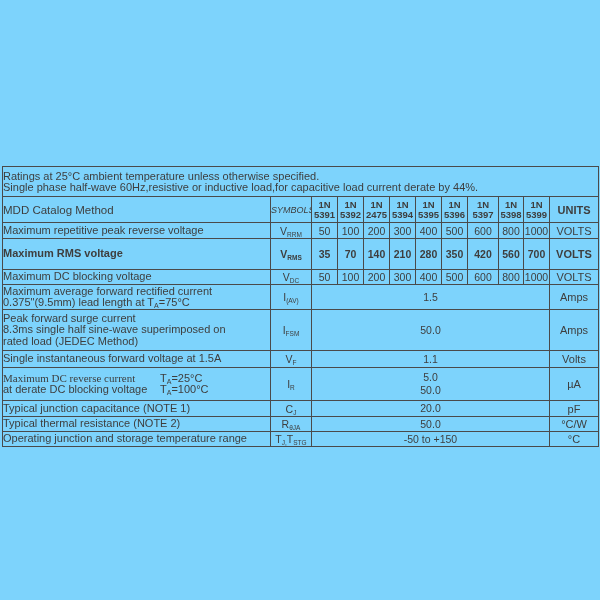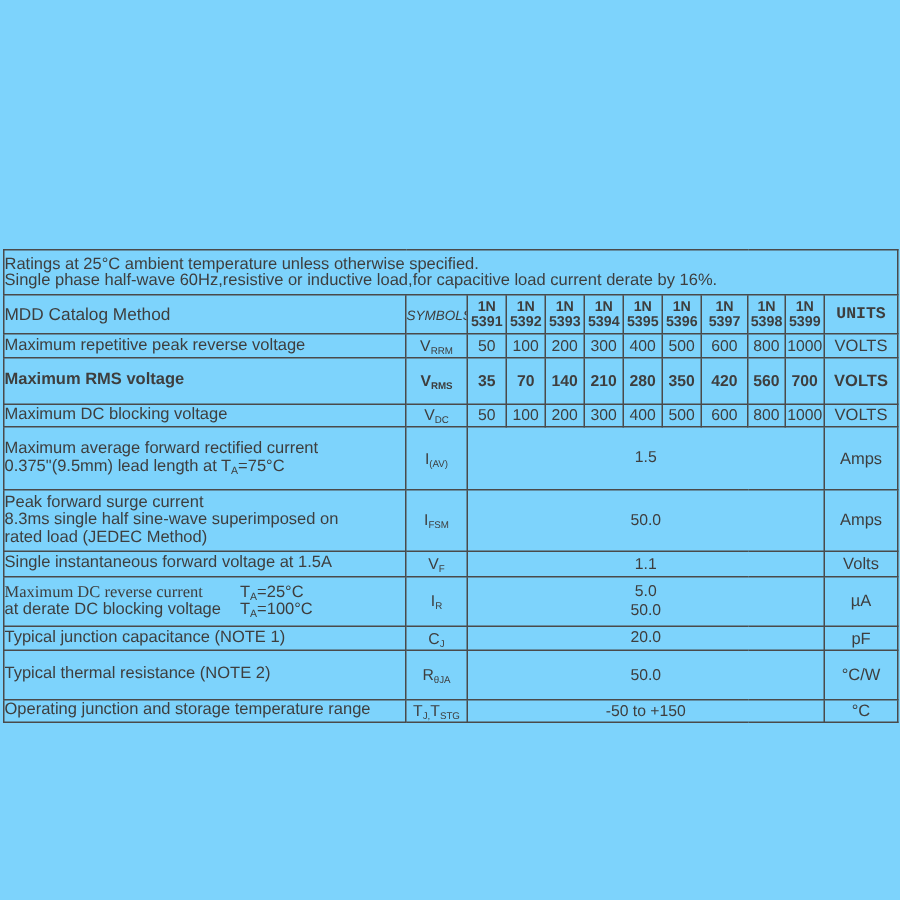--- a/index.html
+++ b/index.html
@@ -26,21 +26,21 @@
   table.spec td {
     border: 1px solid #4a4a4a;
     padding: 0;
     vertical-align: middle;
     overflow: hidden;
   }
   .intro-cell { padding: 3px 4px 4px 4px; font-size: 11px; line-height: 10.5px; }
   .catalog-cell { font-size: 11.5px; padding-left: 5px; }
   .symbols-cell { font-style: italic; font-size: 9px; text-align: center; }
   .part-cell { font-weight: bold; font-size: 9.5px; line-height: 10px; text-align: center; }
-  .units-cell { font-weight: bold; font-size: 11px; text-align: center; font-family: Liberation Mono, monospace; }
+  .units-cell { font-weight: bold; font-size: 11px; text-align: center; }
   .param-cell { font-size: 11px; line-height: 11.5px; padding: 1px 2px 1px 5px; }
   .sym-cell { font-size: 10.5px; text-align: center; white-space: nowrap; }
   .val-cell { font-size: 10.5px; text-align: center; }
   .merged-cell { font-size: 10.5px; text-align: center; line-height: 13px; }
   .unit-cell { font-size: 11px; text-align: center; }
   sub { font-size: 7px; line-height: 0; vertical-align: -2px; }
   .sym-cell sub { font-size: 6.5px; }
   .cond-gap { display: inline-block; }
 </style>
 </head>
@@ -59,37 +59,37 @@
         <col style="width:26px">
       <col style="width:31px">
         <col style="width:25px">
         <col style="width:26px">
       <col style="width:49px">
     </colgroup>
     <tbody id="tbl-body">
       <tr style="height:30px">
         <td colspan="12" class="intro-cell">
           <div>Ratings at 25°C ambient temperature unless otherwise specified.</div>
-          <div>Single phase half-wave 60Hz,resistive or inductive load,for capacitive load current derate by 16%.</div>
+          <div>Single phase half-wave 60Hz,resistive or inductive load,for capacitive load current derate by 44%.</div>
         </td>
       </tr>
       <tr style="height:26px" id="header-row">
         <td class="catalog-cell">MDD Catalog Method</td>
         <td class="symbols-cell">SYMBOLS</td>
         <td class="part-cell">
             <div>1N</div>
             <div>5391</div>
           </td>
           <td class="part-cell">
             <div>1N</div>
             <div>5392</div>
           </td>
           <td class="part-cell">
             <div>1N</div>
-            <div>5393</div>
+            <div>2475</div>
           </td>
           <td class="part-cell">
             <div>1N</div>
             <div>5394</div>
           </td>
           <td class="part-cell">
             <div>1N</div>
             <div>5395</div>
           </td>
           <td class="part-cell">
@@ -151,21 +151,21 @@
           <td class="val-cell">100</td>
           <td class="val-cell">200</td>
           <td class="val-cell">300</td>
           <td class="val-cell">400</td>
           <td class="val-cell">500</td>
           <td class="val-cell">600</td>
           <td class="val-cell">800</td>
           <td class="val-cell">1000</td>
           <td class="unit-cell">VOLTS</td>
         </tr>
-        <tr style="height: 42px;">
+        <tr style="height: 25px;">
           <td class="param-cell">
             <div><span>Maximum average forward rectified current</span></div>
             <div><span>0.375"(9.5mm) lead length at T</span><sub>A</sub><span>=75°C</span></div>
           </td>
           <td class="sym-cell"><span>I</span><sub>(AV)</sub></td>
           <td class="merged-cell" colspan="9">
             <div>1.5</div>
           </td>
           <td class="unit-cell">Amps</td>
         </tr>
@@ -206,21 +206,21 @@
         <tr style="height: 16px; margin-left: 12px;">
           <td class="param-cell">
             <div><span>Typical junction capacitance (NOTE 1)</span></div>
           </td>
           <td class="sym-cell"><span>C</span><sub>J</sub></td>
           <td class="merged-cell" colspan="9">
             <div>20.0</div>
           </td>
           <td class="unit-cell">pF</td>
         </tr>
-        <tr style="height: 33px;">
+        <tr style="height: 15px;">
           <td class="param-cell">
             <div><span>Typical thermal resistance (NOTE 2)</span></div>
           </td>
           <td class="sym-cell"><span>R</span><sub>θJA</sub></td>
           <td class="merged-cell" colspan="9">
             <div>50.0</div>
           </td>
           <td class="unit-cell">°C/W</td>
         </tr>
         <tr style="height: 15px;">

